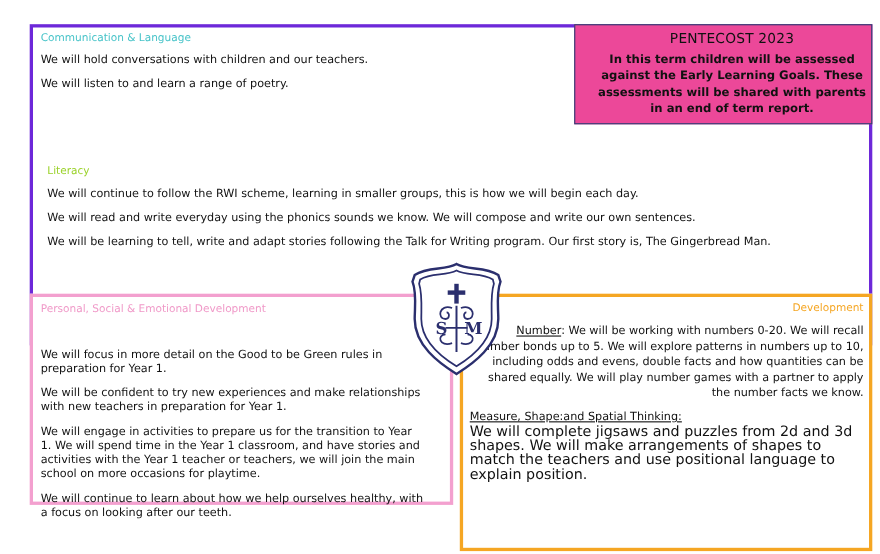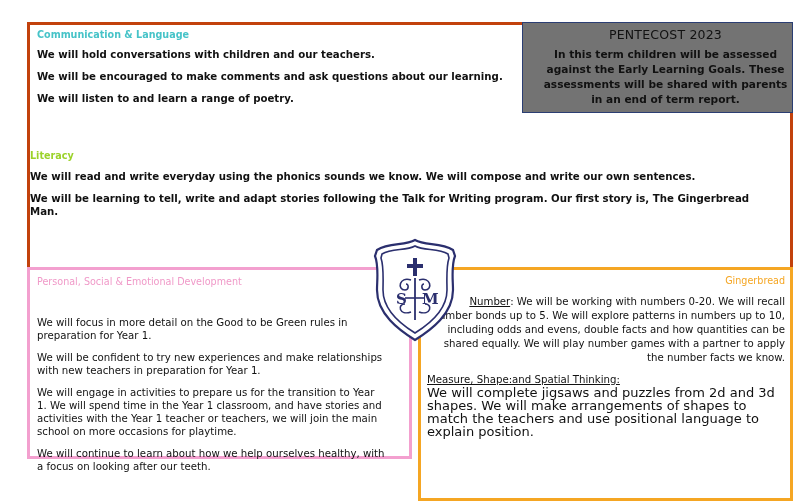--- a/index.html
+++ b/index.html
@@ -3,26 +3,26 @@
   <meta charset="utf-8">
   <style>
     html, body { margin: 0; padding: 0; }
     body {
       width: 800px; height: 504px; position: relative; overflow: hidden;
       background: #ffffff;
       font-family: "DejaVu Sans", sans-serif;
       color: #111111;
     }
     .box { position: absolute; box-sizing: border-box; background: #fff; }
-    .teal { left: 27px; top: 22px; width: 766px; height: 292px; border: 3px solid #c2410c; font-weight: bold; }
+    .teal { left: 27px; top: 22px; width: 766px; height: 292px; border: 3px solid #6d28d9; }
     .pink { left: 27px; top: 267px; width: 385px; height: 192px; border: 3px solid #f3a0cf; }
     .orange { left: 418px; top: 267px; width: 375px; height: 234px; border: 3px solid #f5a623; }
     .blue {
       left: 522px; top: 22px; width: 271px; height: 91px;
-      background: #737373; border: 1.5px solid #2b3e73; z-index: 3;
+      background: #ec4899; border: 1.5px solid #2b3e73; z-index: 3;
       text-align: center; padding-top: 4px; padding-left: 16px;
     }
     .blue .title { font-size: 12.5px; color: #111; margin-bottom: 5px; letter-spacing: 0.2px; }
     .blue .body { font-size: 10.6px; font-weight: bold; line-height: 15px; color: #111; padding: 0 4px; }
 
     .heading { font-size: 9.6px; margin: 0; }
     .h-teal { color: #46c3c8; }
     .h-green { color: #9bd22a; }
     .h-pink { color: #f099c8; }
     .h-orange { color: #f5a623; text-align: right; }
@@ -48,25 +48,25 @@
 
     .crest { position: absolute; left: 369px; top: 236px; width: 92px; height: 108px; z-index: 5; }
   </style>
 </head>
 <body>
 
 <div class="box teal">
   <div class="inner">
     <p class="heading h-teal">Communication &amp; Language</p>
     <p class="line">We will hold conversations with children and our teachers.</p>
-    <p class="line">We will be encouraged to make comments and ask questions about our learning.</p>
     <p class="line">We will listen to and learn a range of poetry.</p>
   </div>
-  <div style="position:absolute; left:0; top:126px; width:740px;">
+  <div style="position:absolute; left:13px; top:126px; width:740px;">
     <p class="heading h-green" style="margin-bottom:9px;">Literacy</p>
+    <p class="line" style="margin-bottom:9px;">We will continue to follow the RWI scheme, learning in smaller groups, this is how we will begin each day.</p>
     <p class="line" style="margin-bottom:9px;">We will read and write everyday using the phonics sounds we know.  We will compose and write our own sentences.</p>
     <p class="line" style="margin-bottom:9px;">We will be learning to tell, write and adapt stories following the Talk for Writing program.  Our first story is, The Gingerbread Man.</p>
   </div>
 </div>
 
 <div class="box blue">
   <div class="title">PENTECOST 2023</div>
   <div class="body">In this term children will be assessed against the Early Learning Goals.  These assessments will be shared with parents in an end of term report.</div>
 </div>
 
@@ -75,21 +75,21 @@
     <p class="heading h-pink">Personal, Social &amp; Emotional Development</p>
     <p class="line">We will focus in more detail on the Good to be Green rules in preparation for Year 1.</p>
     <p class="line">We will be confident to try new experiences and make relationships with new teachers in preparation for Year 1.</p>
     <p class="line">We will engage in activities to prepare us for the transition to Year 1.  We will spend time in the Year 1 classroom, and have stories and activities with the Year 1 teacher or teachers, we will join the main school on more occasions for playtime.</p>
     <p class="line">We will continue to learn about how we help ourselves healthy, with a focus on looking after our teeth.</p>
   </div>
 </div>
 
 <div class="box orange">
   <div class="inner">
-    <p class="heading h-orange">Gingerbread</p>
+    <p class="heading h-orange">Development</p>
     <p class="number"><span class="label">Number</span><span>:  We will be working with numbers 0-20.  We will recall number bonds up to 5.  We will explore patterns in numbers up to 10, including odds and evens, double facts and how quantities can be shared equally.  We will play number games with a partner to apply the number facts we know.</span></p>
     <p class="measure-label">Measure, Shape:and Spatial Thinking:</p>
     <p class="measure">We will complete jigsaws and puzzles from 2d and 3d shapes. We will make arrangements of shapes to match the teachers and use positional language to explain position.</p>
   </div>
 </div>
 
 <div class="crest">
   <svg width="92" height="108" viewBox="0 0 92 108" xmlns="http://www.w3.org/2000/svg">
     <path d="M46 4 C36 10 20 6 8 14 L6 20 C10 30 8 44 8 54 C8 78 30 94 46 104 C62 94 84 78 84 54 C84 44 82 30 86 20 L84 14 C72 6 56 10 46 4 Z" fill="#ffffff" stroke="#2b2f6e" stroke-width="2.2"></path>
     <path d="M46 10 C37 15 23 12 13 18 L12 22 C15 31 14 44 14 54 C14 75 33 89 46 97 C59 89 78 75 78 54 C78 44 77 31 80 22 L79 18 C69 12 55 15 46 10 Z" fill="none" stroke="#2b2f6e" stroke-width="1.6"></path>

